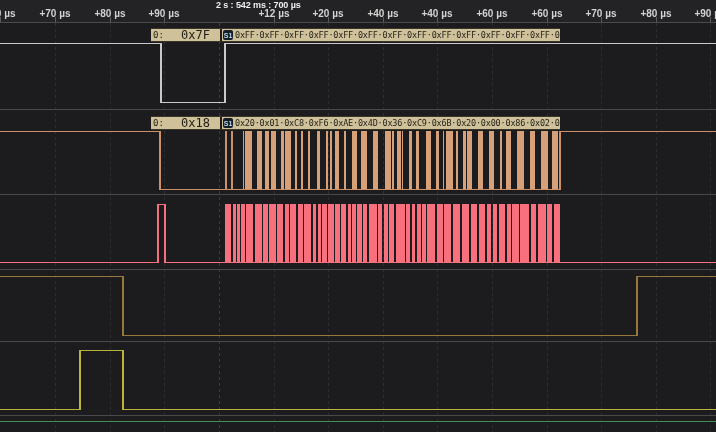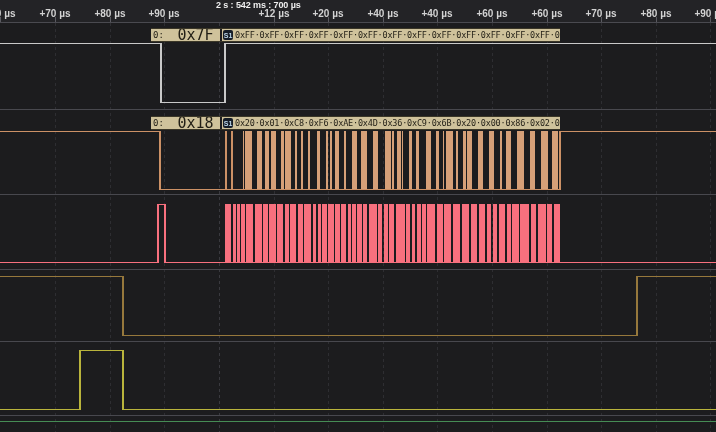--- a/index.html
+++ b/index.html
@@ -26,21 +26,21 @@
   svg.waves{position:absolute;left:0;top:0;z-index:1;}
   
   .ann{
     position:absolute;left:151px;width:409px;height:14px;z-index:6;
     background:#cfc29b;border-top:1px solid #3a3627;border-bottom:1px solid #3a3627;
     display:flex;align-items:center;overflow:hidden;box-sizing:border-box;
     font-family:"DejaVu Sans Mono",monospace;color:#211e15;
   }
   .ann-head{flex:0 0 69px;display:flex;align-items:center;height:100%;}
   .ann-index{font-size:9px;padding-left:2px;width:24px;}
-  .ann-value{font-size:15px;flex:1;text-align:center;padding-right:6px;}
+  .ann-value{font-size:12px;flex:1;text-align:center;padding-right:6px;}
   .ann-gap{flex:0 0 2px;height:100%;background:#1d1d1f;}
   .ann-body{flex:1;display:flex;align-items:center;height:100%;overflow:hidden;}
   .badge{
     flex:0 0 auto;margin:0 2px 0 1px;width:10px;height:10px;border-radius:2px;
     background:#151d27;color:#bcd6ea;font-size:7px;font-weight:bold;
     display:flex;align-items:center;justify-content:center;
     font-family:"Liberation Sans",sans-serif;
   }
   .bytes{
     font-size:8.5px;letter-spacing:-0.2px;white-space:nowrap;overflow:hidden;

